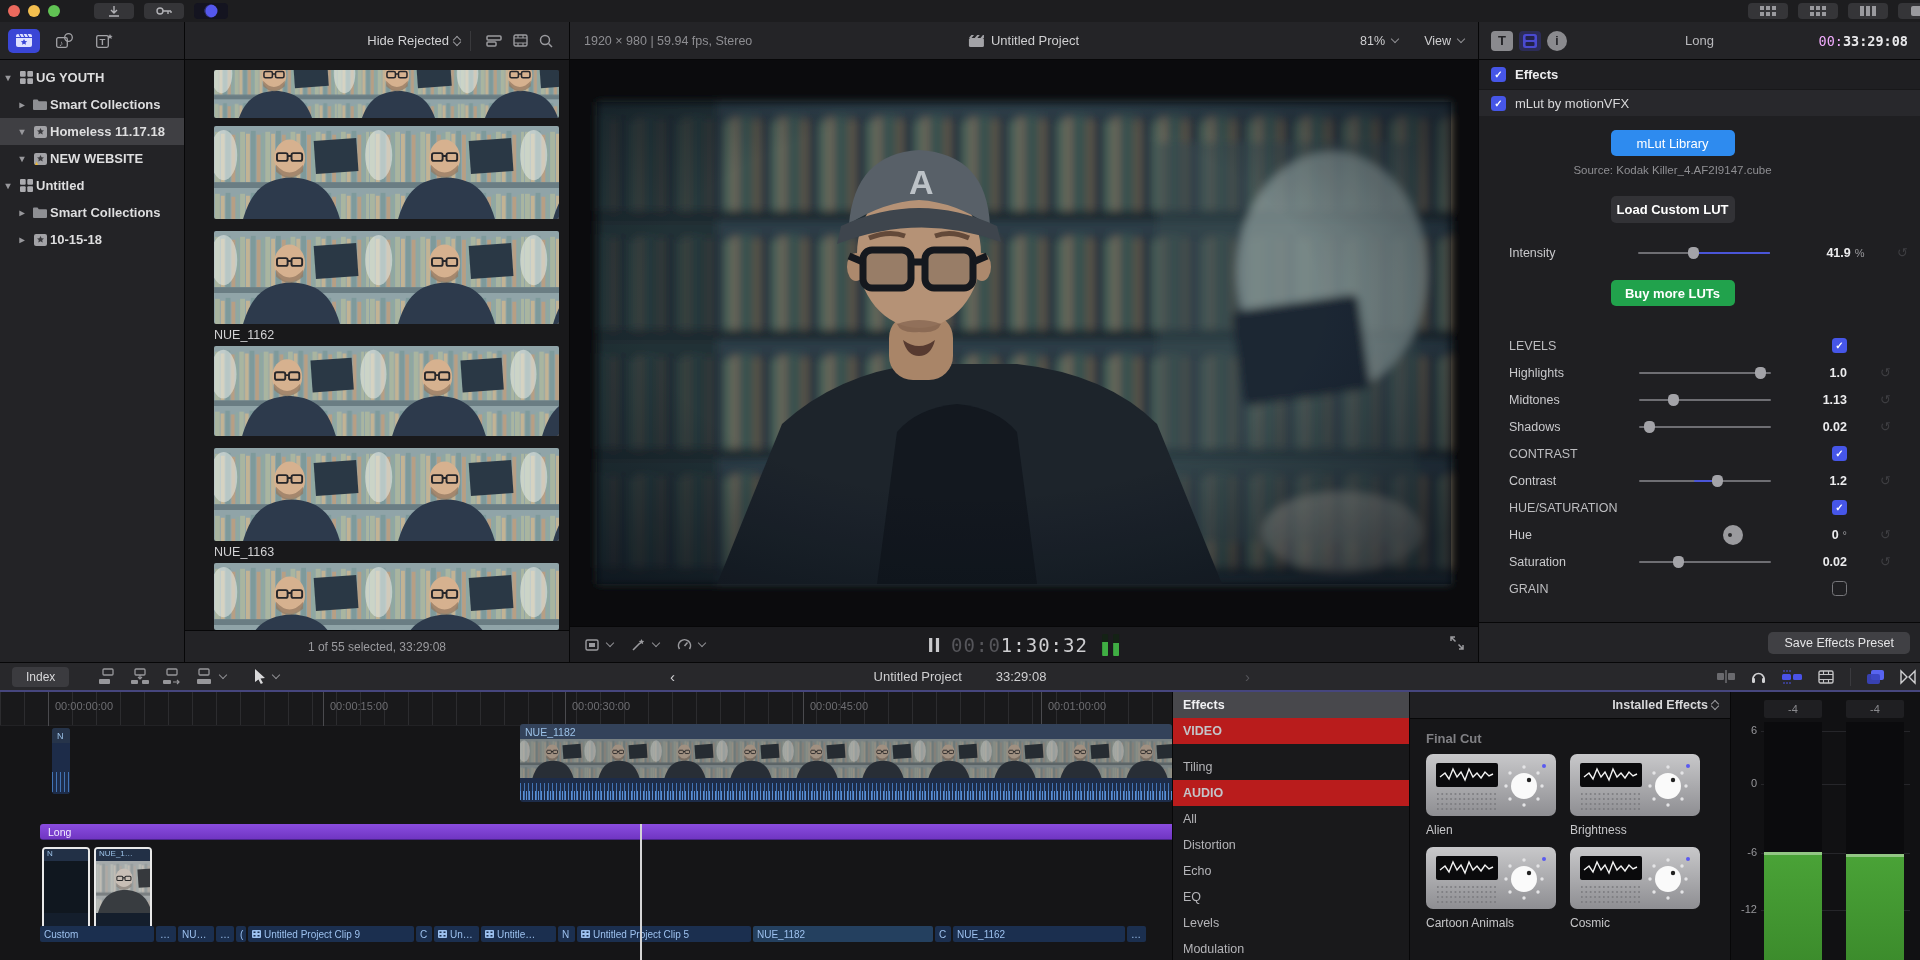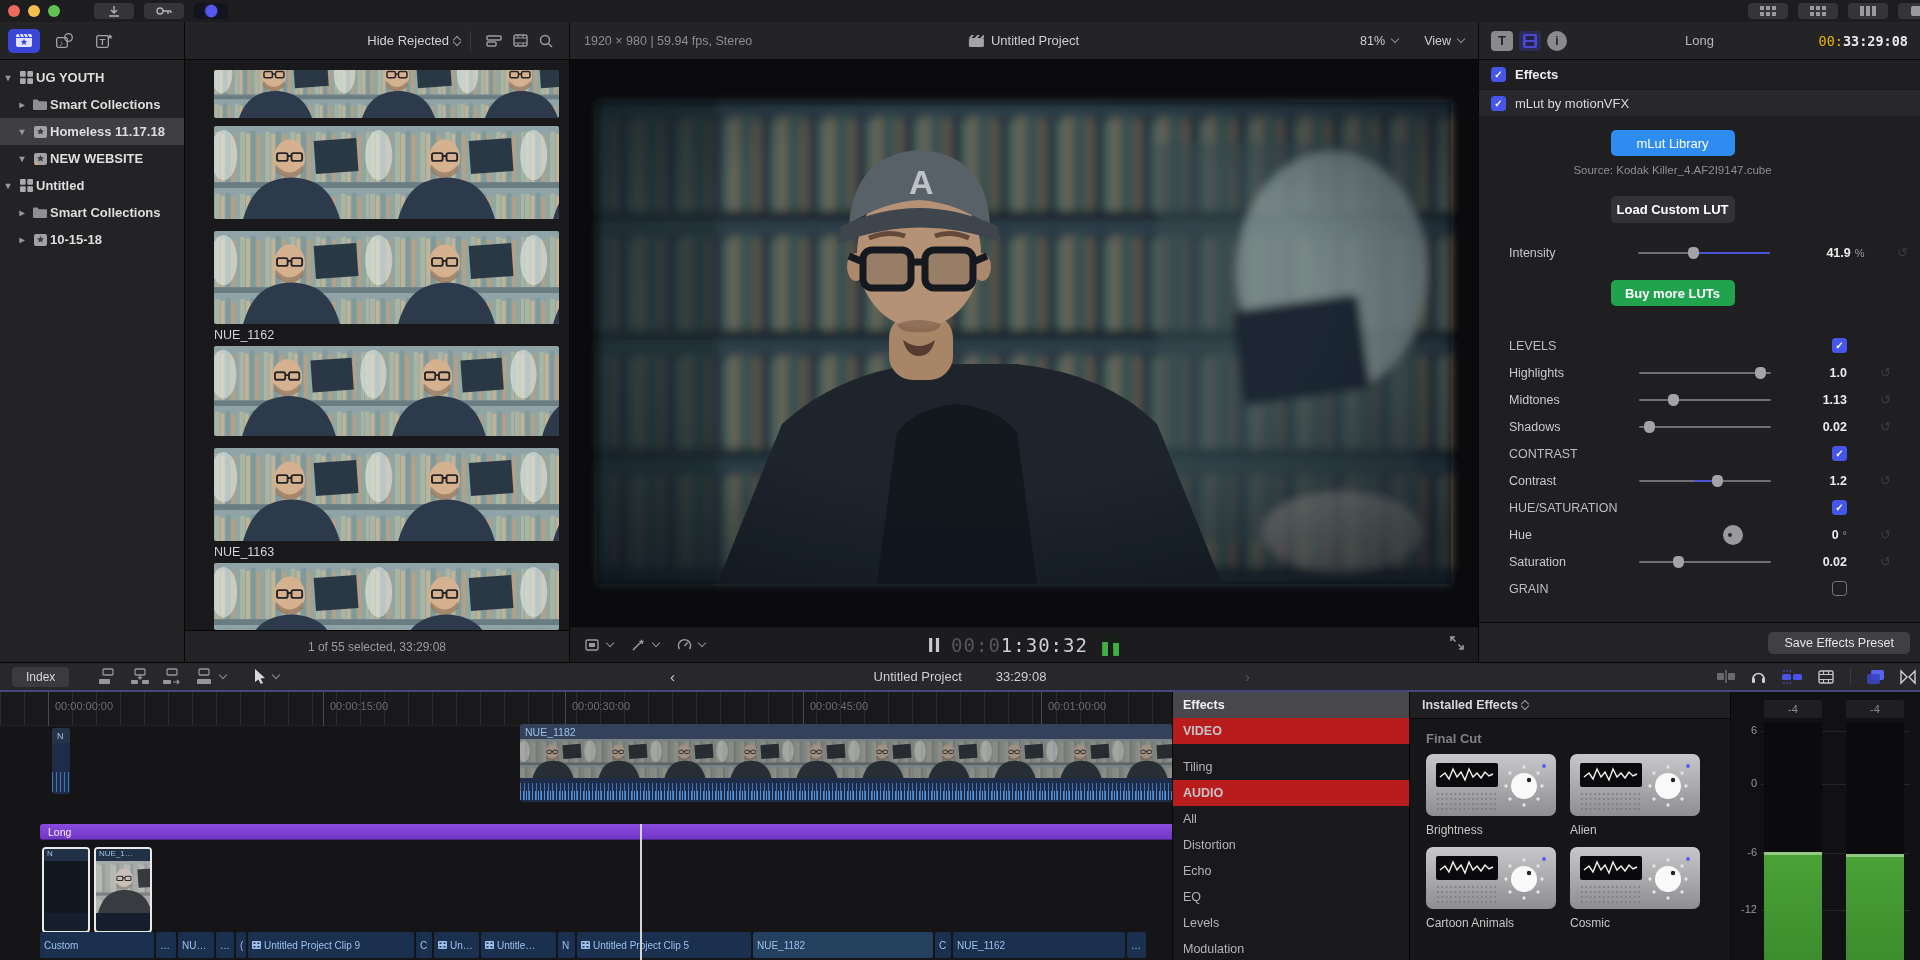--- a/index.html
+++ b/index.html
@@ -101,32 +101,32 @@
   .rl{position:absolute;top:8px;color:#6e6e72;font-size:11px;}
   .rl:before{content:"";position:absolute;left:-7px;top:-8px;width:1px;height:34px;background:#4a4a4e;}
   .tclip{position:absolute;border-radius:3px;overflow:hidden;}
   .tclip .hd{height:15px;background:#33425a;color:#9cc2e8;font-size:10.5px;display:flex;align-items:center;padding:0 5px;white-space:nowrap;}
   .tclip .frames{display:flex;overflow:hidden;background:#202b38;}
   .tclip .wave{background:#1d2c49;position:relative;}
   .tclip .wave i{position:absolute;left:0;right:0;bottom:2px;background-image:repeating-linear-gradient(90deg,#4273b4 0 1px,transparent 1px 4px);}
   .longbar{position:absolute;left:40px;top:132px;width:1132px;height:16px;background:linear-gradient(#8a4ce0,#7036c2);border-radius:3px 0 0 3px;border-bottom:1px solid #4a2488;display:flex;align-items:center;padding-left:8px;color:#f2ecff;font-size:10.5px;}
   .selclip{position:absolute;top:155px;height:86px;border:2px solid #e9e9e9;border-radius:4px;overflow:hidden;background:#141e2c;}
   .playhead{position:absolute;left:640px;top:132px;bottom:0;width:1.5px;background:#d4d4d6;z-index:5;}
-  .namerow{position:absolute;left:40px;bottom:2px;height:26px;display:flex;gap:2px;z-index:2;}
+  .namerow{position:absolute;left:40px;bottom:18px;height:16px;display:flex;gap:2px;z-index:2;}
   .nseg{background:#1b2f4f;border-radius:2px;color:#9cc0ee;font-size:10px;display:flex;align-items:center;padding:0 4px;overflow:hidden;white-space:nowrap;flex:none;}
   .nseg svg{margin-right:3px;flex:none;}
 
   
   .fx{flex:1;display:flex;border-left:1px solid #070708;background:#19191b;overflow:hidden;}
   .fx-list{width:237px;border-right:1px solid #070708;display:flex;flex-direction:column;}
   .fxr{height:26px;display:flex;align-items:center;padding:0 10px;font-size:12.5px;color:#b4b4b8;flex:none;}
   .fxr.header{background:#48484c;color:#f0f0f2;font-weight:bold;}
   .fxr.section{background:#b91c1c;color:#c4c4c8;font-weight:bold;}
   .fx-grid{width:321px;border-right:1px solid #070708;display:flex;flex-direction:column;background:#161618;}
-  .fx-gh{height:27px;display:flex;align-items:center;padding:0 12px;background:#202023;border-bottom:1px solid #070708;color:#d8d8da;font-size:12.5px;font-weight:bold;flex:none;}
+  .fx-gh{height:27px;display:flex;align-items:center;justify-content:flex-end;padding:0 12px;background:#202023;border-bottom:1px solid #070708;color:#d8d8da;font-size:12.5px;font-weight:bold;flex:none;}
   .fx-vendor{color:#808084;font-weight:bold;font-size:13px;padding:12px 0 8px 16px;}
   .tiles{display:grid;grid-template-columns:repeat(2,130px);gap:10px 14px;padding-left:16px;}
   .tile-label{font-size:12px;color:#c6c6c8;margin-top:4px;}
   
   .meters{flex:1;position:relative;background:#111113;overflow:hidden;}
   .mscale{position:absolute;left:0;width:26px;text-align:right;color:#97979b;font-size:11px;}
   .mline{position:absolute;left:30px;right:10px;height:1px;background:#26262a;}
   .mcol{position:absolute;top:30px;bottom:0;width:58px;background:#0b0b0d;}
   .mpeak{position:absolute;top:8px;height:18px;width:58px;background:#1f1f22;color:#8a8a8e;font-size:11px;display:flex;align-items:center;justify-content:center;border-radius:2px;}
   .mfill{position:absolute;left:0;right:0;bottom:-2px;top:130px;background:linear-gradient(#4aa337,#3c8c2c);}
@@ -612,21 +612,21 @@
         <span class="in-tab" style="background:#8a8a8e;color:#232326">T</span>
         <span class="in-tab" style="background:#2c2c58">
           <svg width="14" height="14" viewBox="0 0 14 14">
               <rect width="14" height="14" rx="2.5" fill="#4a4ad0"></rect>
               <rect x="2.5" y="2" width="9" height="4" rx="1" fill="#23234a"></rect>
               <rect x="2.5" y="8" width="9" height="4" rx="1" fill="#23234a"></rect>
             </svg>
         </span>
         <span class="in-tab" style="background:#8a8a8e;border-radius:50%;width:20px;height:20px;color:#232326;font-size:12px">i</span>
         <span class="in-name">Long</span>
-        <span class="in-tc"><span style="color:#eab308">00:</span><span style="color:#e8e8ea;font-weight:bold">33:29:08</span></span>
+        <span class="in-tc"><span style="color:#f0abfc">00:</span><span style="color:#e8e8ea;font-weight:bold">33:29:08</span></span>
       </div>
       <div class="in-body">
         <div class="fxrow" style="height:30px;border-bottom:1px solid #18181a">
           <span class="cb">
               <span>✓</span>
             </span>
           <span style="font-weight:bold;color:#ececee">Effects</span>
         </div>
         <div class="fxrow" style="height:26px;background:#28282c">
           <span class="cb">
@@ -1042,27 +1042,27 @@
               <i class="cvu"></i>
               <i class="cvd"></i>
             </span>
         </div>
         <div class="fx-vendor">Final Cut</div>
         <div class="tiles">
           <div>
             <svg width="130" height="62" viewBox="0 0 130 62">
                 <use href="#fx-tile"></use>
               </svg>
-            <div class="tile-label">Brightness</div>
+            <div class="tile-label">Alien</div>
           </div>
           <div>
             <svg width="130" height="62" viewBox="0 0 130 62">
                 <use href="#fx-tile"></use>
               </svg>
-            <div class="tile-label">Alien</div>
+            <div class="tile-label">Brightness</div>
           </div>
           <div>
             <svg width="130" height="62" viewBox="0 0 130 62">
                 <use href="#fx-tile"></use>
               </svg>
             <div class="tile-label">Cartoon Animals</div>
           </div>
           <div>
             <svg width="130" height="62" viewBox="0 0 130 62">
                 <use href="#fx-tile"></use>

